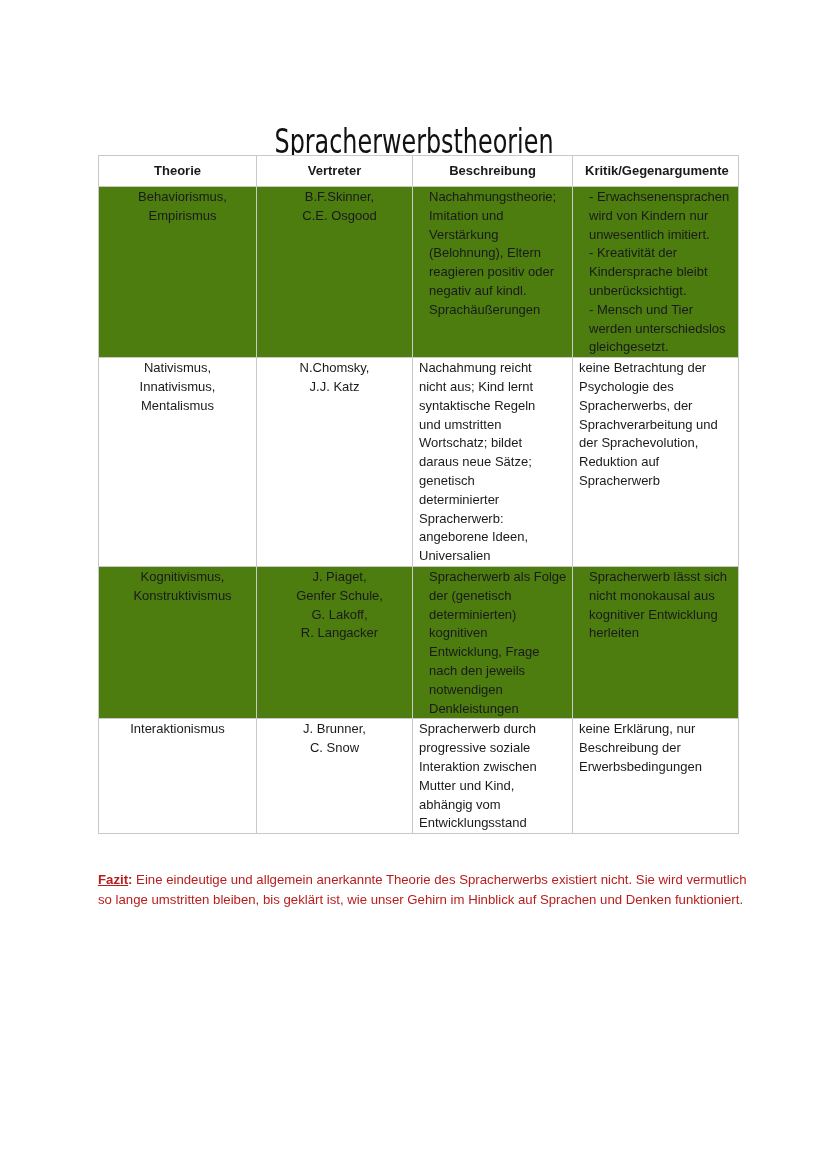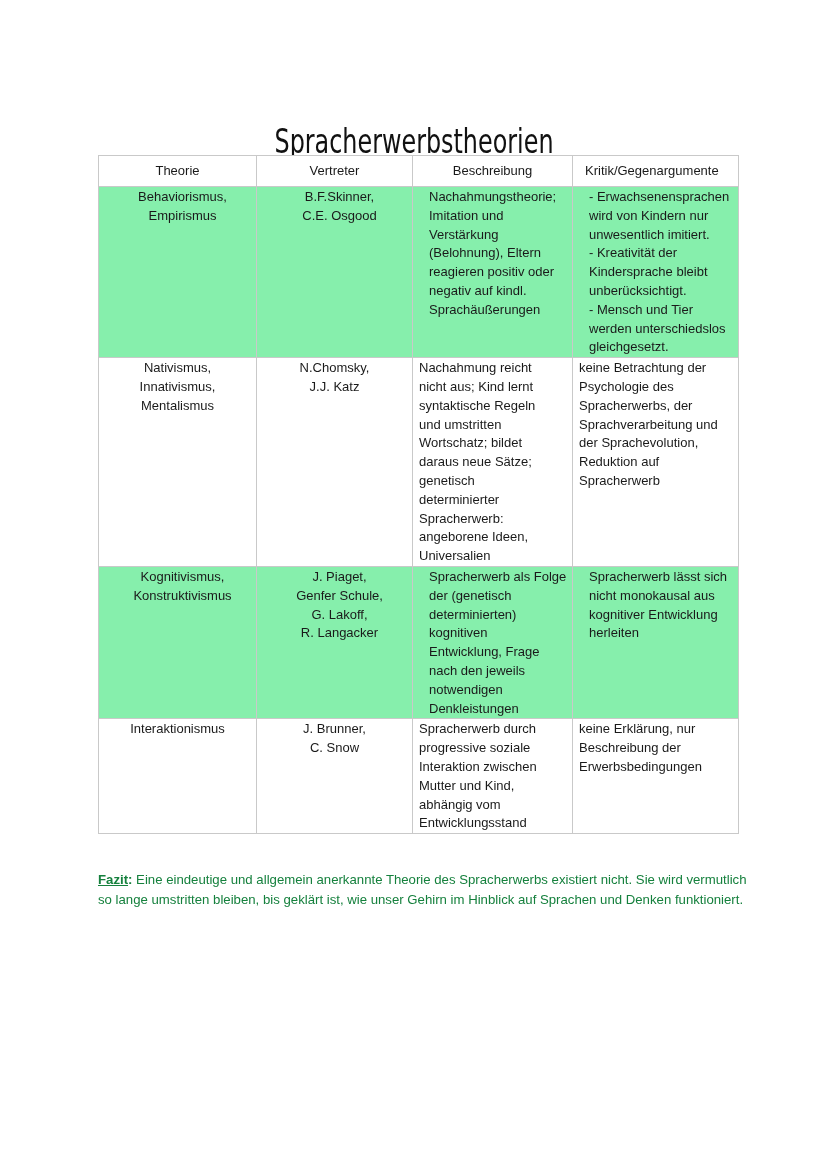--- a/index.html
+++ b/index.html
@@ -5,28 +5,28 @@
   html, body { margin: 0; padding: 0; background: #ffffff; }
   body { width: 828px; height: 1171px; position: relative; overflow: hidden;
          font-family: "Liberation Sans", "DejaVu Sans", sans-serif; color: #1a1a1a; }
   .title { position: absolute; left: 0; top: 98px; width: 828px; text-align: center;
            font-family: "DejaVu Sans Condensed", "Liberation Sans Narrow", "DejaVu Sans", sans-serif;
            font-size: 34px; letter-spacing: 0px; transform: scaleX(0.78); transform-origin: center;
            color: #111; font-weight: normal; }
   table.theories { position: absolute; left: 98px; top: 155px; width: 640px; border-collapse: collapse;
                    font-size: 13px; line-height: 18.8px; table-layout: fixed; }
   table.theories th, table.theories td { border: 1px solid #c9c9c9; vertical-align: top; padding: 1px 6px 0 6px; }
-  table.theories th { font-weight: normal; text-align: center; height: 29px; vertical-align: middle; background: #ffffff; }
+  table.theories th { font-weight: bold; text-align: center; height: 29px; vertical-align: middle; background: #ffffff; }
   table.theories th.kritik { text-align: left; padding-left: 12px; }
   td.center { text-align: center; }
   td.left { text-align: left; margin-top: 12px; }
-  tr.shaded td { background: #86efac; padding-left: 16px; }
+  tr.shaded td { background: #4d7c0f; padding-left: 16px; }
   tr.plain td { background: #ffffff; }
   .line { display: block; white-space: nowrap; }
-  .fazit { position: absolute; left: 98px; top: 857px; width: 650px; font-size: 13.2px; line-height: 20px; color: #15803d; }
+  .fazit { position: absolute; left: 98px; top: 857px; width: 650px; font-size: 13.2px; line-height: 20px; color: #b91c1c; }
   .fazit-label { font-weight: bold; text-decoration: underline; }
   .fazit-colon { font-weight: bold; }
 </style>
 </head>
 <body>
 
 <h1 class="title">Spracherwerbstheorien</h1>
 
 <table class="theories">
   <colgroup>

